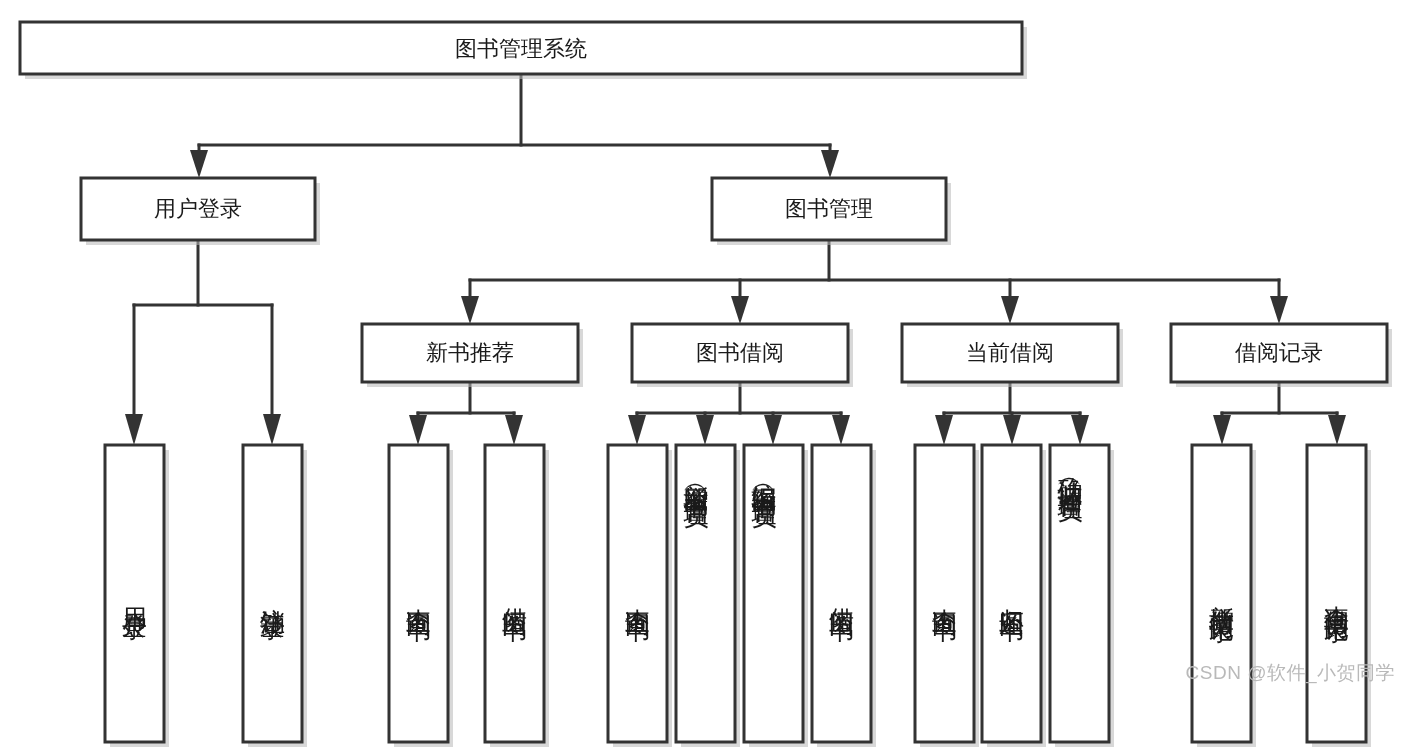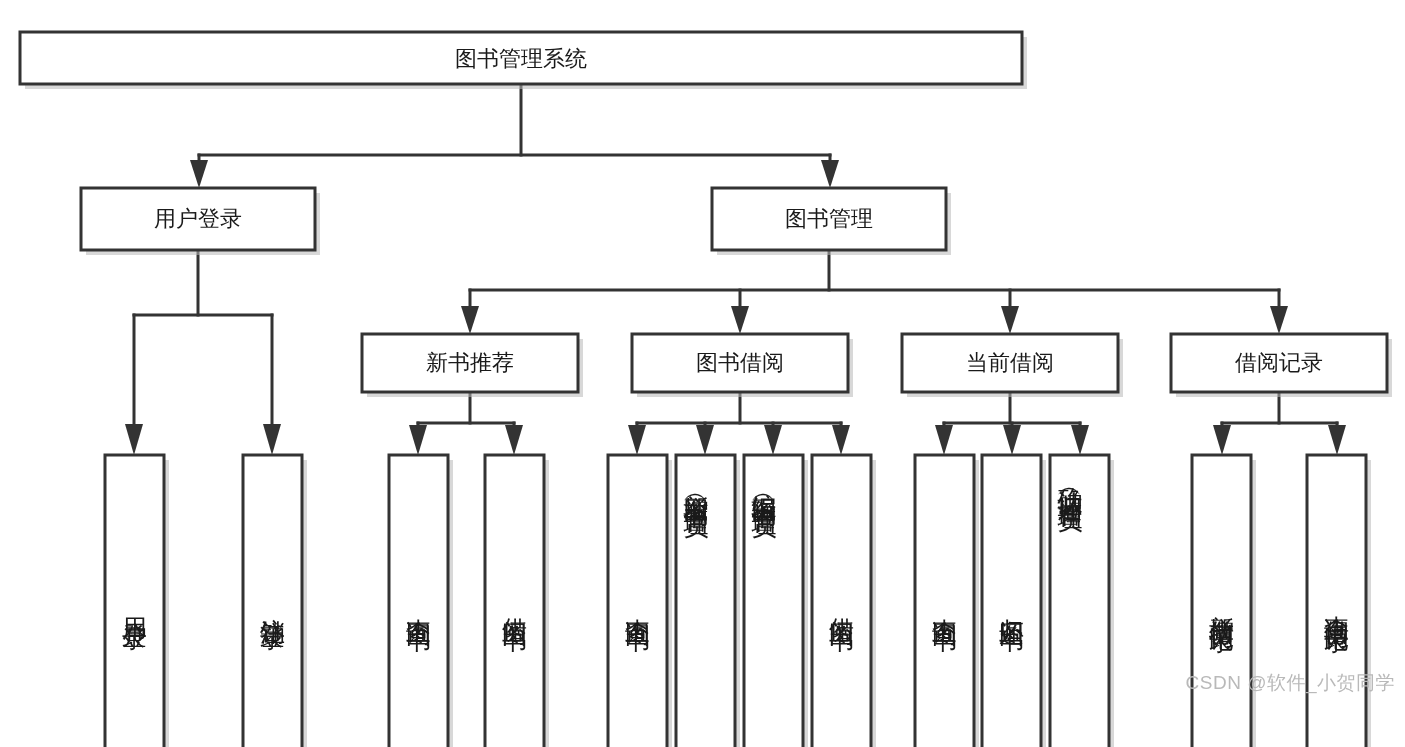--- a/index.html
+++ b/index.html
@@ -10,21 +10,21 @@
   body {
     width: 1405px;
     height: 747px;
     font-family: "Liberation Sans", "DejaVu Sans", sans-serif;
     overflow: hidden;
     position: relative;
   }
   #diagram-root {
     position: absolute;
     left: 0;
-    top: 18px;
+    top: 8px;
     width: 1405px;
     height: 684px;
   }
   svg.flow {
     display: block;
     width: 1405px;
     height: 747px;
   }
   .node-box {
     fill: #ffffff;

